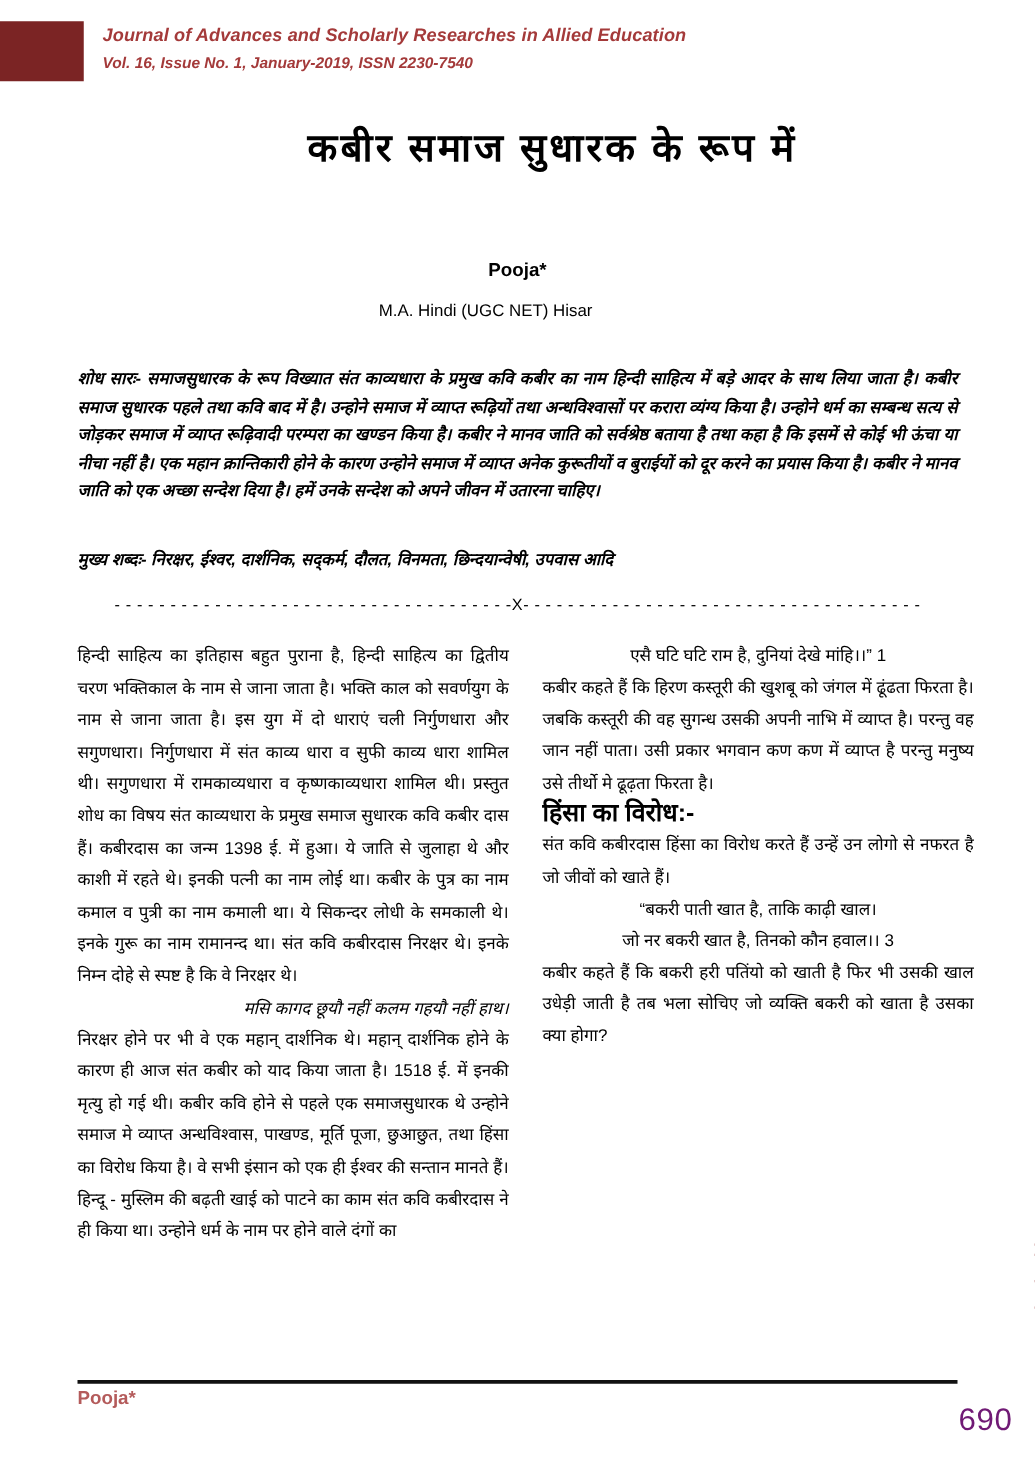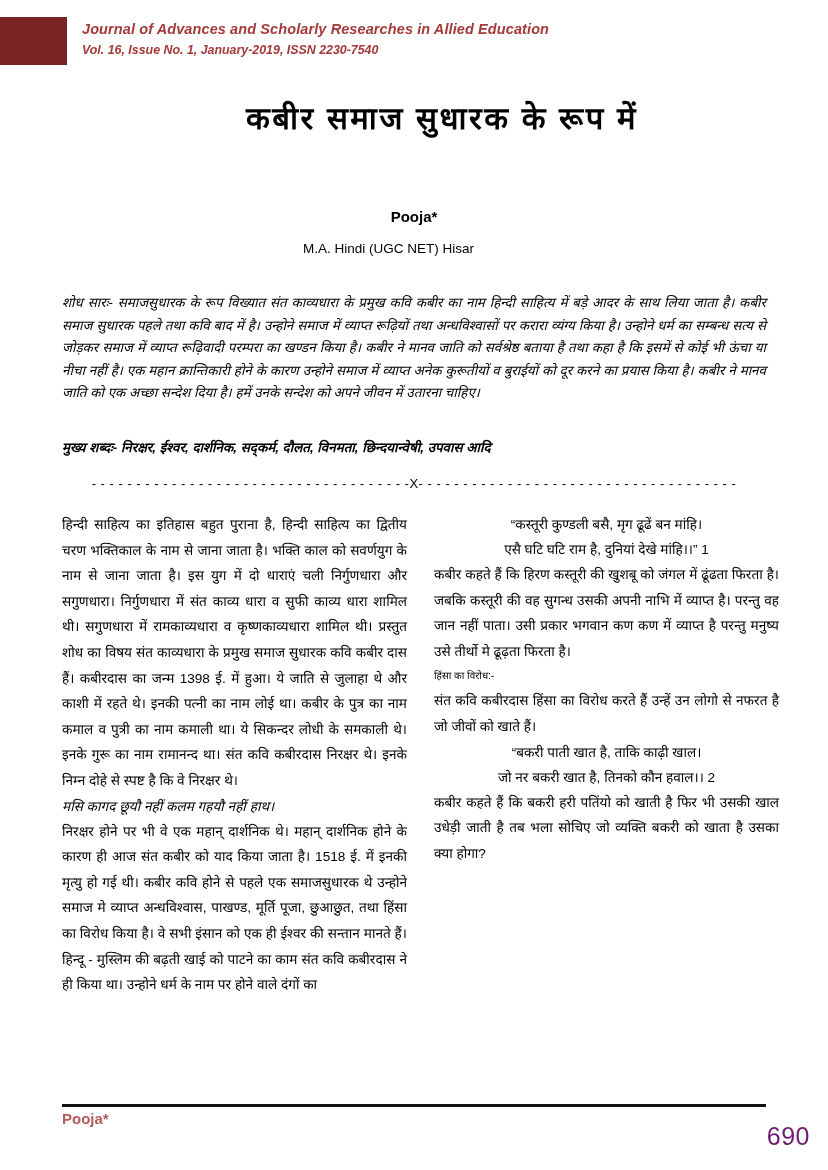--- a/index.html
+++ b/index.html
@@ -89,21 +89,21 @@
     font-weight: normal;
   }
 
   
   .abstract {
     position: absolute;
     left: 62px;
     top: 292px;
     width: 704px;
     font-size: 13.4px;
-    font-weight: normal;
+    font-weight: bold;
     font-style: italic;
     line-height: 22.5px;
     text-align: justify;
     text-justify: inter-word;
   }
   .keywords {
     position: absolute;
     left: 62px;
     top: 437px;
     width: 704px;
@@ -140,34 +140,34 @@
   .col-left  { left: 62px; }
   .col-right { left: 434px; }
 
   .col p {
     margin: 0 0 0 0;
   }
   .para {
     margin-bottom: 14px;
   }
   .verse {
-    text-align: left;
+    text-align: right;
     font-style: italic;
     margin: 10px 0 18px 0;
     line-height: 25px;
   }
   .verse-plain {
     text-align: center;
     margin: 12px 0 12px 0;
     line-height: 25px;
     font-style: normal;
   }
   .section-head {
-    font-weight: normal;
-    font-size: 10px;
+    font-weight: bold;
+    font-size: 20px;
     margin: 14px 0 12px 0;
     line-height: 24px;
   }
 
   
   .footer-rule {
     position: absolute;
     left: 62px;
     top: 1104px;
     width: 704px;
@@ -222,26 +222,25 @@
 <div class="abstract">शोध सारः- समाजसुधारक के रूप विख्यात संत काव्यधारा के प्रमुख कवि कबीर का नाम हिन्दी साहित्य में बड़े आदर के साथ लिया जाता है। कबीर समाज सुधारक पहले तथा कवि बाद में है। उन्होने समाज में व्याप्त रूढ़ियों तथा अन्धविश्वासों पर करारा व्यंग्य किया है। उन्होने धर्म का सम्बन्ध सत्य से जोड़कर समाज में व्याप्त रूढ़िवादी परम्परा का खण्डन किया है। कबीर ने मानव जाति को सर्वश्रेष्ठ बताया है तथा कहा है कि इसमें से कोई भी ऊंचा या नीचा नहीं है। एक महान क्रान्तिकारी होने के कारण उन्होने समाज में व्याप्त अनेक कुरूतीयों व बुराईयों को दूर करने का प्रयास किया है। कबीर ने मानव जाति को एक अच्छा सन्देश दिया है। हमें उनके सन्देश को अपने जीवन में उतारना चाहिए।</div>
 <div class="keywords">मुख्य शब्दः- निरक्षर, ईश्वर, दार्शनिक, सद्कर्म, दौलत, विनमता, छिन्दयान्वेषी, उपवास आदि</div>
 <div class="x-divider">- - - - - - - - - - - - - - - - - - - - - - - - - - - - - - - - - - - -X- - - - - - - - - - - - - - - - - - - - - - - - - - - - - - - - - - - -</div>
 
 <div class="col col-left" id="col-left">
     <p class="para">हिन्दी साहित्य का इतिहास बहुत पुराना है, हिन्दी साहित्य का द्वितीय चरण भक्तिकाल के नाम से जाना जाता है। भक्ति काल को सवर्णयुग के नाम से जाना जाता है। इस युग में दो धाराएं चली निर्गुणधारा और सगुणधारा। निर्गुणधारा में संत काव्य धारा व सुफी काव्य धारा शामिल थी। सगुणधारा में रामकाव्यधारा व कृष्णकाव्यधारा शामिल थी। प्रस्तुत शोध का विषय संत काव्यधारा के प्रमुख समाज सुधारक कवि कबीर दास हैं। कबीरदास का जन्म 1398 ई. में हुआ। ये जाति से जुलाहा थे और काशी में रहते थे। इनकी पत्नी का नाम लोई था। कबीर के पुत्र का नाम कमाल व पुत्री का नाम कमाली था। ये सिकन्दर लोधी के समकाली थे। इनके गुरू का नाम रामानन्द था। संत कवि कबीरदास निरक्षर थे। इनके निम्न दोहे से स्पष्ट है कि वे निरक्षर थे।</p>
     <p class="verse">मसि कागद छूयौ नहीं कलम गहयौ नहीं हाथ।</p>
     <p class="para">निरक्षर होने पर भी वे एक महान् दार्शनिक थे। महान् दार्शनिक होने के कारण ही आज संत कबीर को याद किया जाता है। 1518 ई. में इनकी मृत्यु हो गई थी। कबीर कवि होने से पहले एक समाजसुधारक थे उन्होने समाज मे व्याप्त अन्धविश्वास, पाखण्ड, मूर्ति पूजा, छुआछुत, तथा हिंसा का विरोध  किया है। वे सभी इंसान को एक ही ईश्वर की सन्तान मानते हैं। हिन्दू - मुस्लिम की बढ़ती खाई को पाटने का काम संत कवि कबीरदास ने ही किया था। उन्होने धर्म के नाम पर होने वाले दंगों का</p>
   </div>
 <div class="col col-right" id="col-right">
-    <p class="verse-plain">“कस्तूरी कुण्डली बसै, मृग ढूढें बन मांहि।</p>
     <p class="verse-plain">एसै घटि घटि राम है, दुनियां देखे मांहि।।” 1</p>
     <p class="para">कबीर कहते हैं कि हिरण कस्तूरी की खुशबू को जंगल में ढूंढता फिरता है। जबकि कस्तूरी की वह सुगन्ध उसकी अपनी नाभि में व्याप्त है। परन्तु वह जान नहीं पाता। उसी प्रकार भगवान कण कण में व्याप्त है परन्तु मनुष्य उसे तीर्थो मे ढूढ़ता फिरता है।</p>
     <p class="section-head">हिंसा का विरोध:-</p>
     <p class="para">संत कवि कबीरदास हिंसा का विरोध करते हैं उन्हें उन लोगो से नफरत है जो जीवों को खाते हैं।</p>
     <p class="verse-plain">“बकरी पाती खात है, ताकि काढ़ी खाल।</p>
-    <p class="verse-plain">जो नर बकरी खात है, तिनको कौन हवाल।। 2</p>
+    <p class="verse-plain">जो नर बकरी खात है, तिनको कौन हवाल।। 3</p>
     <p class="para">कबीर कहते हैं कि बकरी हरी पतिंयो को खाती है फिर भी उसकी खाल उधेड़ी जाती है तब भला सोचिए जो व्यक्ति बकरी को खाता है उसका क्या होगा?</p>
   </div>
 
 <div class="footer-rule"></div>
 <div class="footer-author" style="color: rgb(180, 91, 91);">Pooja*</div>
 <div class="footer-page" style="color: #701a75; margin-top: 12px;">690</div>
 <div class="side-url">www.ignited.in</div>
 
 </body></html>

